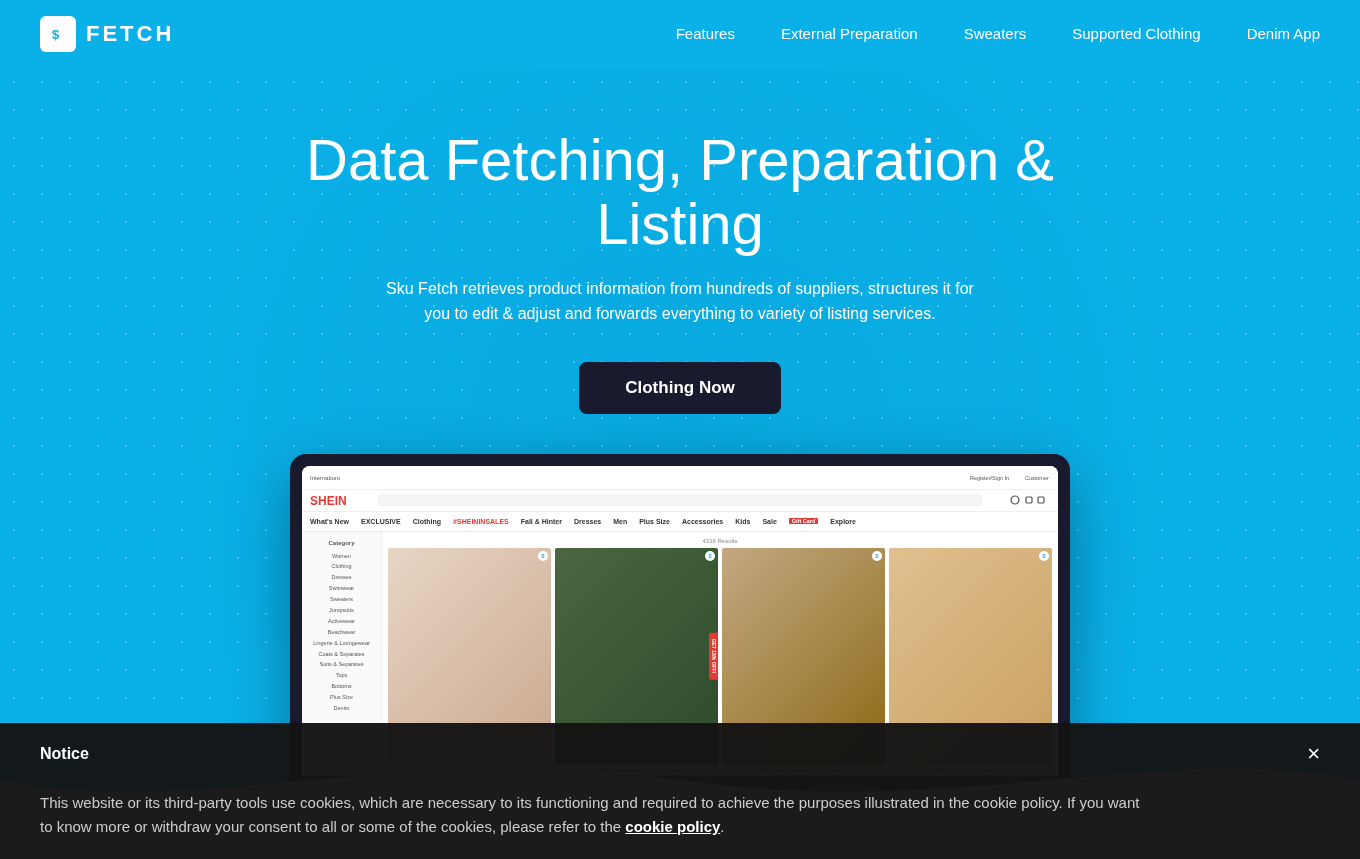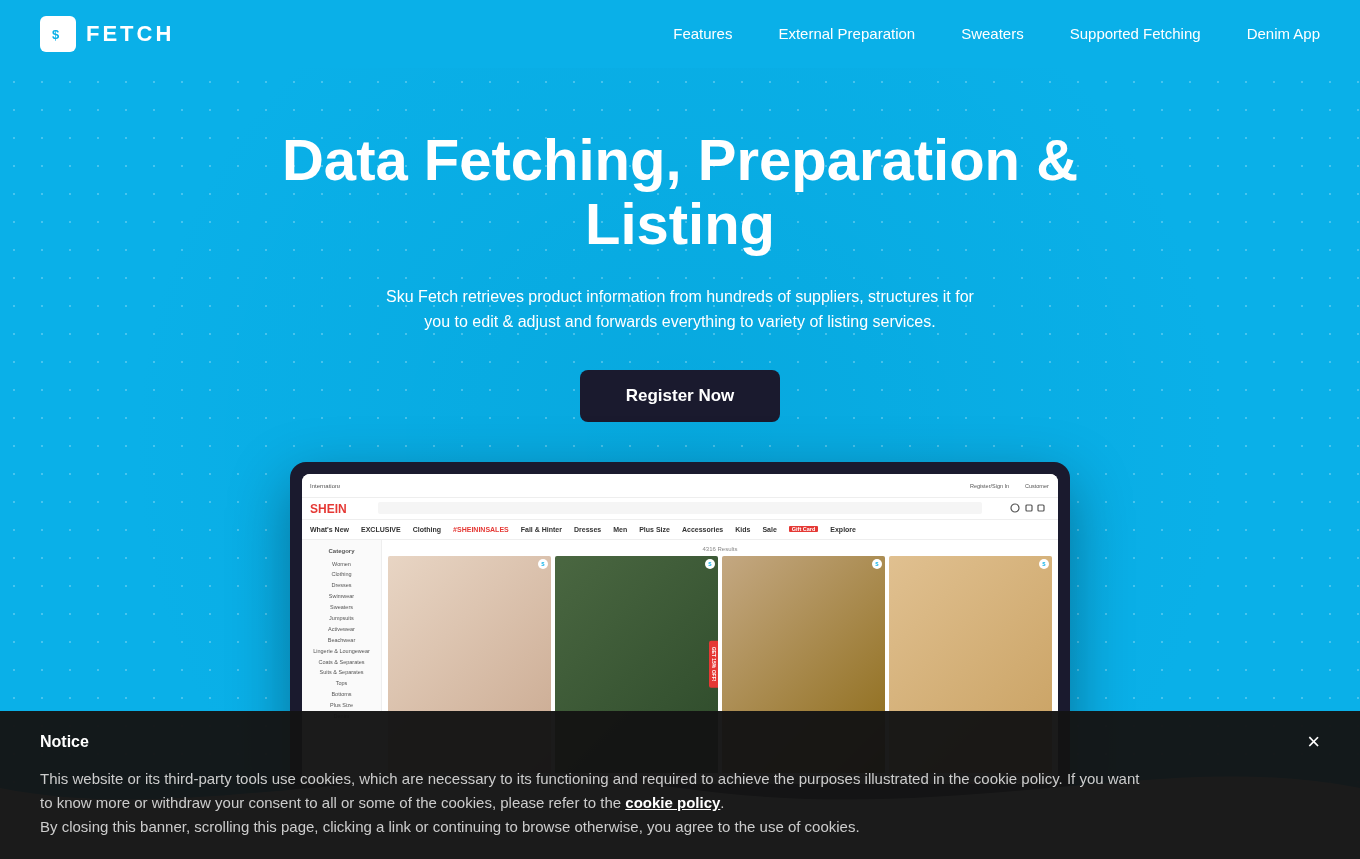--- a/index.html
+++ b/index.html
@@ -77,25 +77,25 @@
     .hero::before {
       content: '';
       position: absolute;
       inset: 0;
       background-image: radial-gradient(circle, rgba(255,255,255,0.25) 1px, transparent 1px);
       background-size: 28px 28px;
       pointer-events: none;
     }
     .hero-title {
       font-size: 58px;
-      font-weight: 700;
+      font-weight: 400;
       color: white;
       line-height: 1.1;
       max-width: 900px;
-      margin: 0 auto 28px;
+      margin: 0 auto 20px;
       position: relative;
       z-index: 1;
     }
     .hero-subtitle {
       font-size: 16px;
       color: white;
       max-width: 600px;
       margin: 0 auto 35px;
       line-height: 1.6;
       position: relative;
@@ -291,21 +291,21 @@
       right: 0;
       background: rgba(20, 20, 20, 0.97);
       color: white;
       padding: 20px 40px;
       z-index: 1000;
     }
     .cookie-header {
       display: flex;
       justify-content: space-between;
       align-items: center;
-      margin-bottom: 14px;
+      margin-bottom: 26px;
     }
     .cookie-title {
       font-size: 16px;
       font-weight: 600;
     }
     .cookie-close {
       background: none;
       border: none;
       color: white;
       font-size: 22px;
@@ -334,29 +334,29 @@
         <circle cx="11" cy="11" r="10" stroke="white" stroke-width="2" fill="none"></circle>
         <text x="5" y="16" font-size="13" font-weight="900" fill="#0ab0e8">$</text>
       </svg>
     </div>
     <span class="logo-text">FETCH</span>
   </a>
   <ul class="nav-links">
     <li><a href="#">Features</a></li>
     <li><a href="#">External Preparation</a></li>
     <li><a href="#">Sweaters</a></li>
-    <li><a href="#">Supported Fetching</a></li>
+    <li><a href="#">Supported Clothing</a></li>
     <li><button class="nav-launch">Denim App</button></li>
   </ul>
 </nav>
 
 <section class="hero">
   <h1 class="hero-title">Data Fetching, Preparation &amp; Listing</h1>
   <p class="hero-subtitle">Sku Fetch retrieves product information from hundreds of suppliers, structures it for you to edit &amp; adjust and forwards everything to variety of listing services.</p>
-  <a href="#" class="register-btn">Register Now</a>
+  <a href="#" class="register-btn">Clothing Now</a>
 
   
   <div class="hero-image-wrap">
     <div class="monitor-outer">
       <div class="monitor-screen">
         <div class="monitor-screen-inner">
 
           <div class="shein-topbar">
             <svg width="30" height="8" viewBox="0 0 30 8">
               <text x="0" y="7" font-size="6" fill="#555">International Site</text>
@@ -478,15 +478,14 @@
   </svg>
 </section>
 
 <div class="cookie-notice" id="cookie-notice">
   <div class="cookie-header">
     <span class="cookie-title">Notice</span>
     <button class="cookie-close">×</button>
   </div>
   <p class="cookie-text">
     <span>This website or its third-party tools use cookies, which are necessary to its functioning and required to achieve the purposes illustrated in the cookie policy. If you want to know more or withdraw your consent to all or some of the cookies, please refer to the </span><a class="cookie-link" href="#">cookie policy</a>.<br>
-    <span>By closing this banner, scrolling this page, clicking a link or continuing to browse otherwise, you agree to the use of cookies.</span>
   </p>
 </div>
 
 </body></html>

